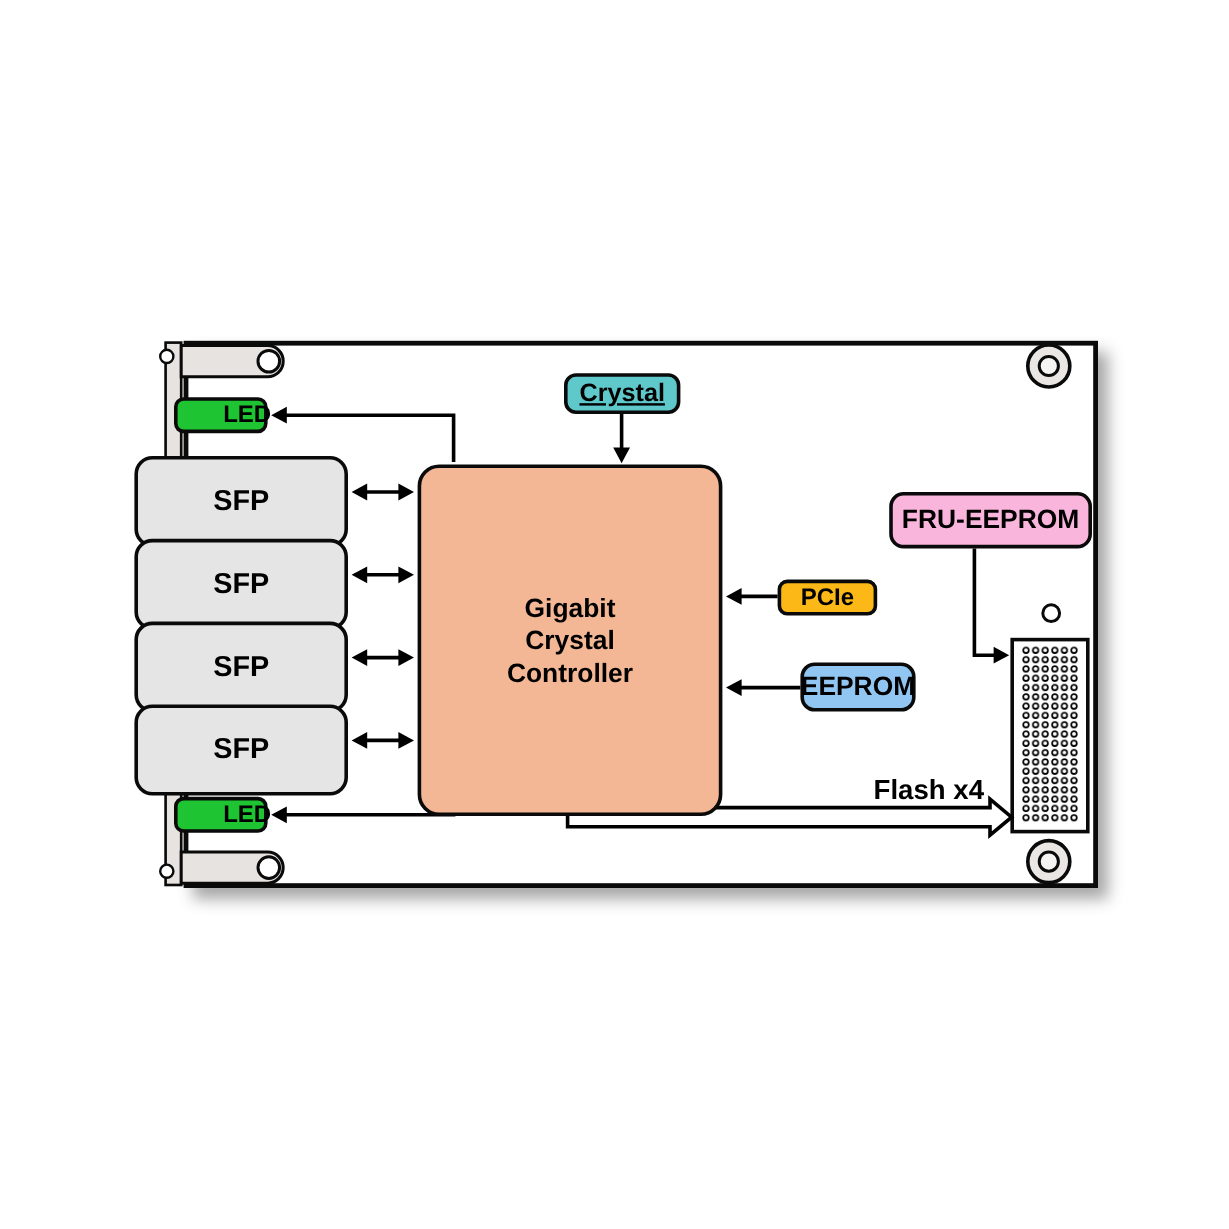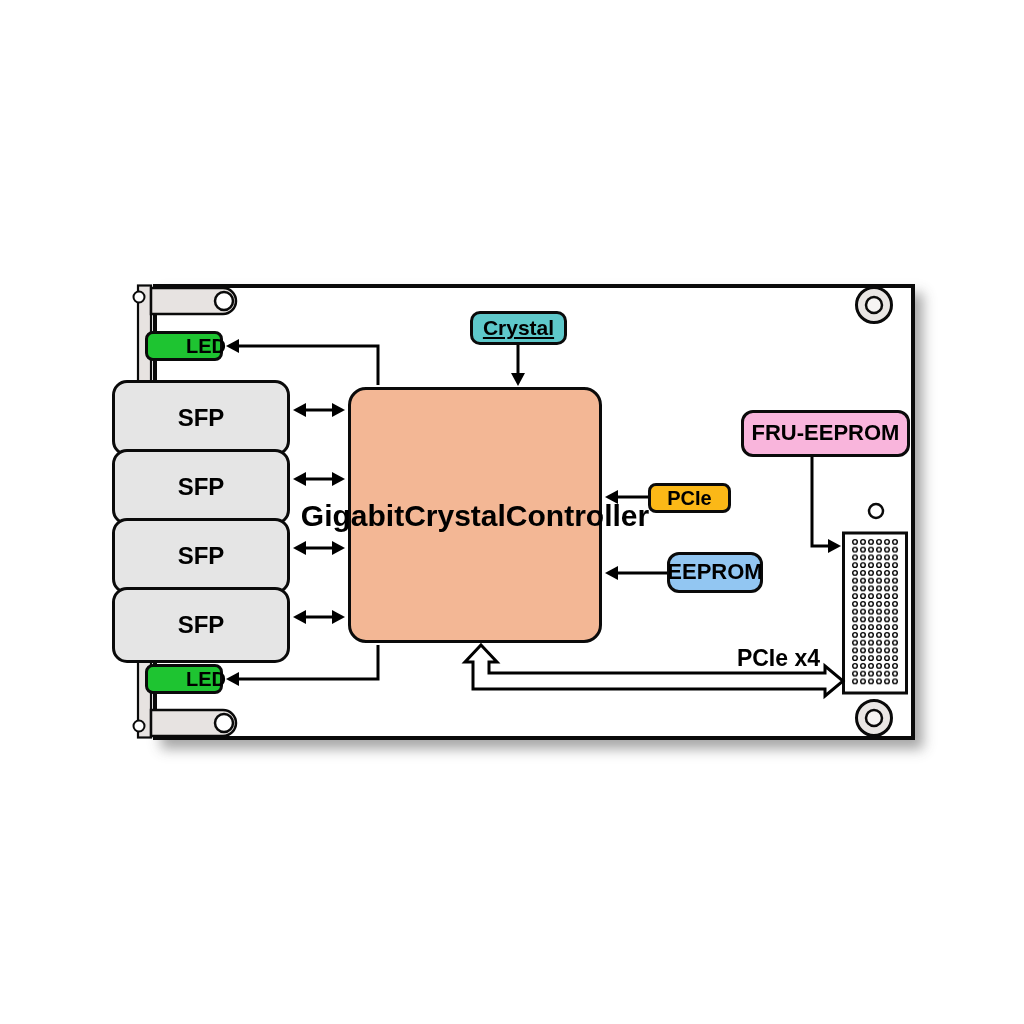--- a/index.html
+++ b/index.html
@@ -12,21 +12,21 @@
     box-sizing:border-box;background:#ffffff;border:4px solid #0a0a0a;
     box-shadow:8px 9px 12px rgba(60,60,60,0.45);
   }
   .overlay{position:absolute;left:0;top:0;z-index:2;}
   .block{
     position:absolute;z-index:3;box-sizing:border-box;border:3px solid #0a0a0a;
     display:flex;align-items:center;justify-content:center;
     font-weight:700;color:#000;text-align:center;line-height:1.1;
   }
   .crystal{left:470px;top:311px;width:97px;height:34px;border-radius:10px;background:#5EC8CA;font-size:21px;text-decoration:underline;}
-  .controller{left:348px;top:387px;width:254px;height:256px;border-radius:18px;background:#F3B795;font-size:30px;flex-direction:row;line-height:27px;}
+  .controller{left:348px;top:387px;width:254px;height:293px;border-radius:18px;background:#F3B795;font-size:22px;flex-direction:column;line-height:27px;}
   .sfp{left:112px;width:178px;height:76px;border-radius:15px;background:#e5e5e5;font-size:24px;}
   .sfp1{top:380px;} .sfp2{top:449px;} .sfp3{top:518px;} .sfp4{top:587px;}
   .led{left:145px;width:78px;height:30px;border-radius:8px;background:#1EC431;font-size:20px;padding-left:44px;}
   .ledtop{top:331px;} .ledbot{top:664px;}
   .flash{left:648px;top:483px;width:83px;height:30px;border-radius:8px;background:#FBB817;font-size:20px;}
   .eeprom{left:667px;top:552px;width:96px;height:41px;border-radius:12px;background:#92C6F2;font-size:22px;}
   .fru{left:726px;top:410px;width:169px;height:47px;border-radius:12px;background:#F9B5DC;font-size:22px;margin-left:15px;}
   .pcie-label{
     position:absolute;z-index:3;left:690px;top:645px;width:130px;
     text-align:right;font-weight:700;font-size:23px;color:#000;
@@ -134,15 +134,15 @@
   <div class="block sfp sfp3">SFP</div>
   <div class="block sfp sfp4">SFP</div>
 
   <div class="block led ledtop">LED</div>
   <div class="block led ledbot">LED</div>
 
   <div class="block flash">PCIe</div>
   <div class="block eeprom">EEPROM</div>
   <div class="block fru">FRU-EEPROM</div>
 
-  <div class="pcie-label">PCIe x4</div>
+  <div class="pcie-label">Flash x4</div>
 
 </div>
 
 </body></html>

